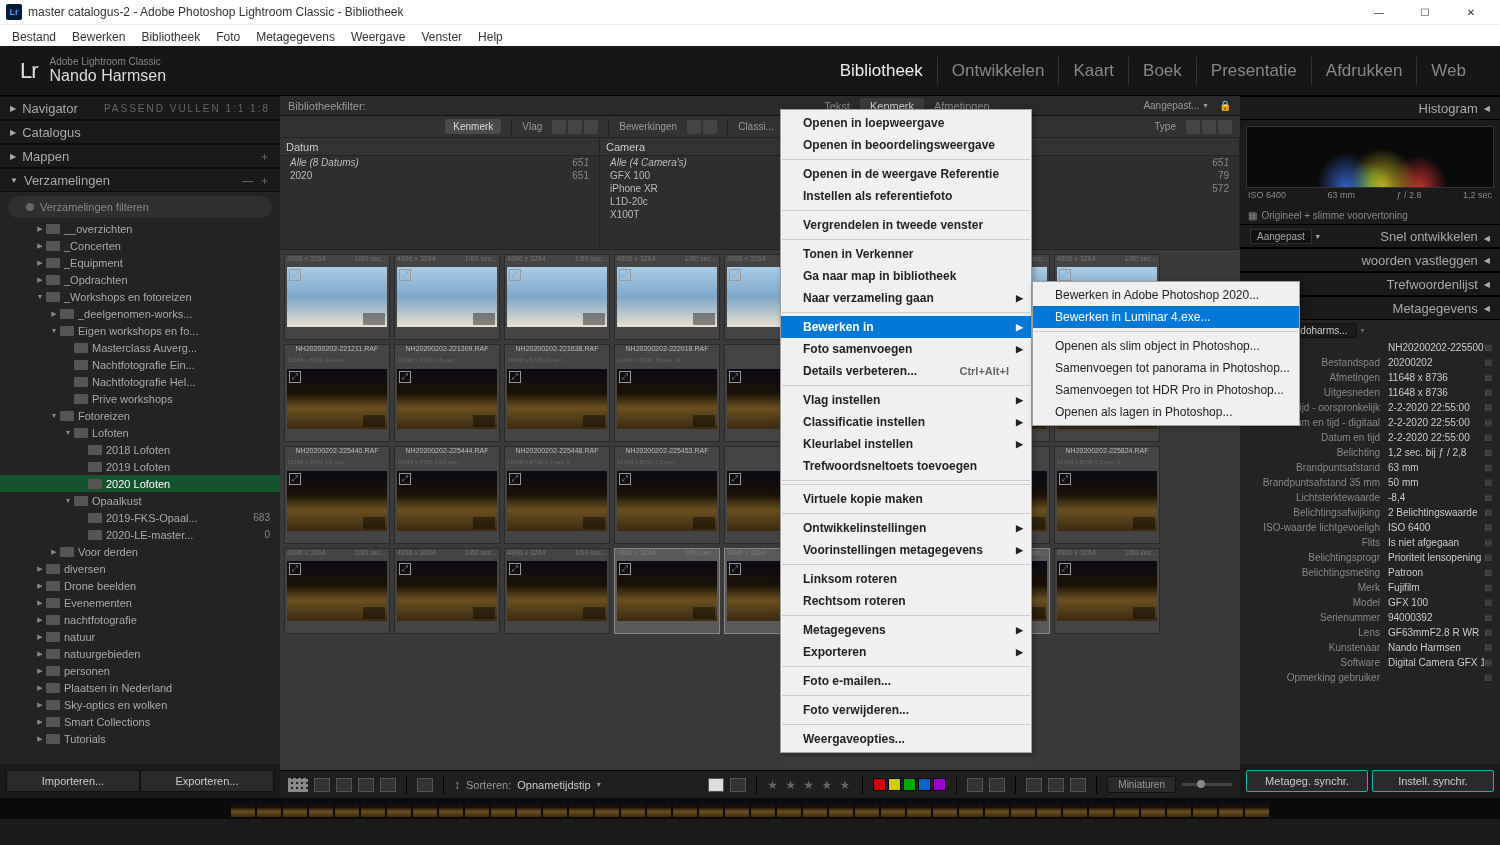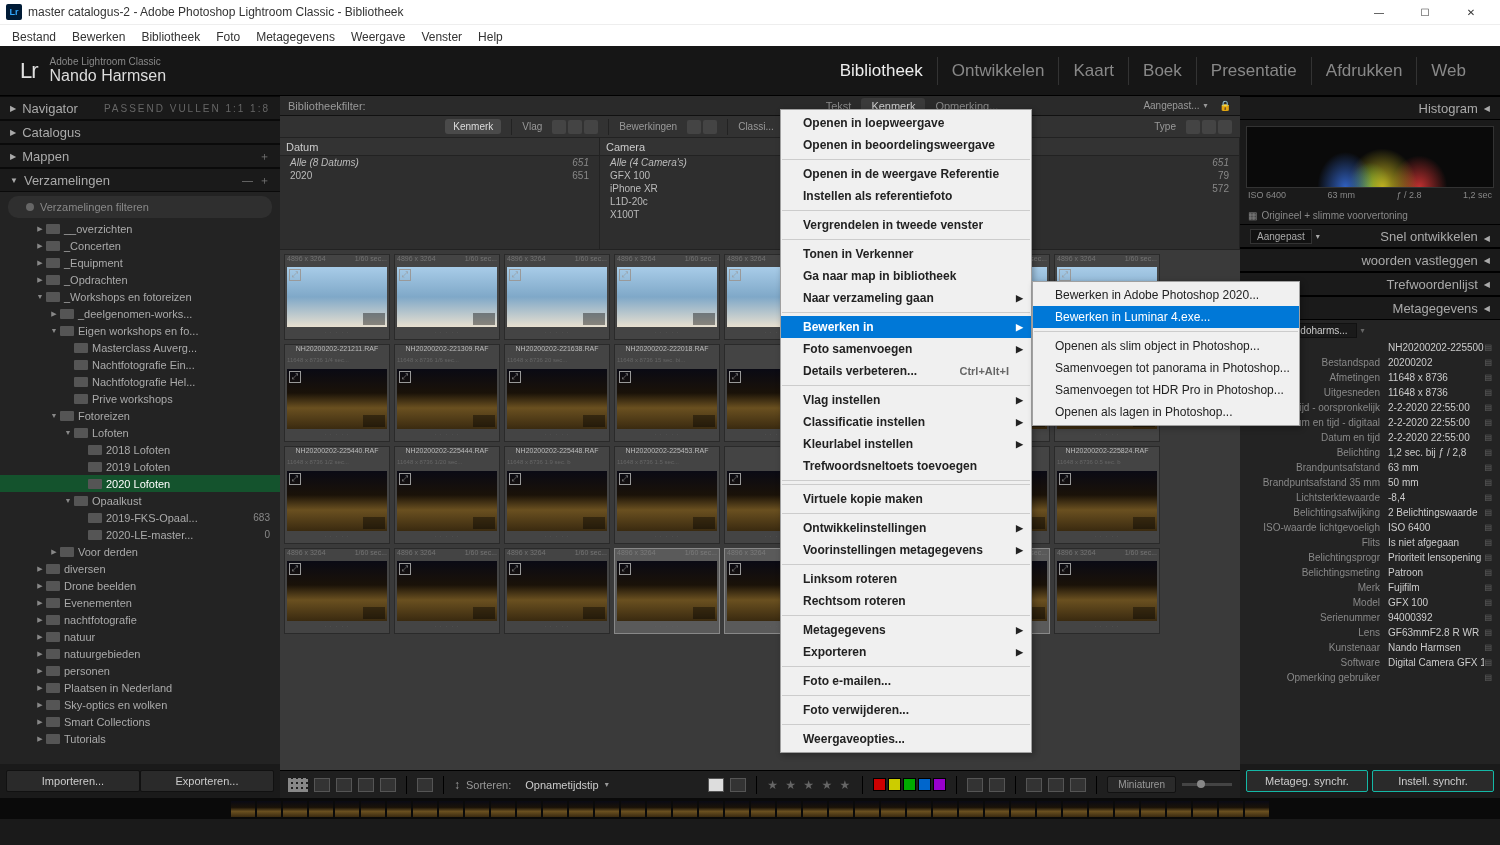--- a/index.html
+++ b/index.html
@@ -407,21 +407,21 @@
     <div class="left-bottom">
       <div class="btn">Importeren...</div>
       <div class="btn">Exporteren...</div>
     </div>
   </div>
 
   <div class="center">
     <div class="filterbar">
       <span>Bibliotheekfilter:</span>
       <span class="spacer"></span>
-      <span id="filtertabs"><span class="tab">Tekst</span><span class="tab active">Kenmerk</span><span class="tab">Opmerking...</span></span>
+      <span id="filtertabs"><span class="tab">Tekst</span><span class="tab active">Kenmerk</span><span class="tab">Afmetingen...</span></span>
       <span class="spacer" style="flex:.3"></span>
       <span style="font-size:10px;">Aangepast...</span>
       <span style="font-size:8px;margin:0 4px;">▾</span>
       <span class="lock">🔒</span>
     </div>
     <div class="attrib-row">
       <span style="flex:1"></span>
       <span class="pill hl">Kenmerk</span>
       <span class="sep"></span>
       <span class="label">Vlag</span>
@@ -902,21 +902,21 @@
       <div class="gridicon"></div>
       <div class="ticon"></div>
       <div class="ticon"></div>
       <div class="ticon"></div>
       <div class="ticon"></div>
       <div class="sep"></div>
       <div class="ticon"></div>
       <div class="sep"></div>
       <span style="font-size:12px;">↕</span>
       <span>Sorteren:</span>
-      <span style="color:#ccc;margin-left:8px;">Opnametijdstip</span>
+      <span style="color:#ccc;">Opnametijdstip</span>
       <span style="font-size:8px;">▾</span>
       <div style="flex:1"></div>
       <div class="ticon" style="background:#ddd"></div>
       <div class="ticon"></div>
       <div class="sep"></div>
       <span class="stars">★ ★ ★ ★ ★</span>
       <div class="sep"></div>
       <div class="colors">
         <span class="c" style="background:#c00"></span>
         <span class="c" style="background:#cc0"></span>

